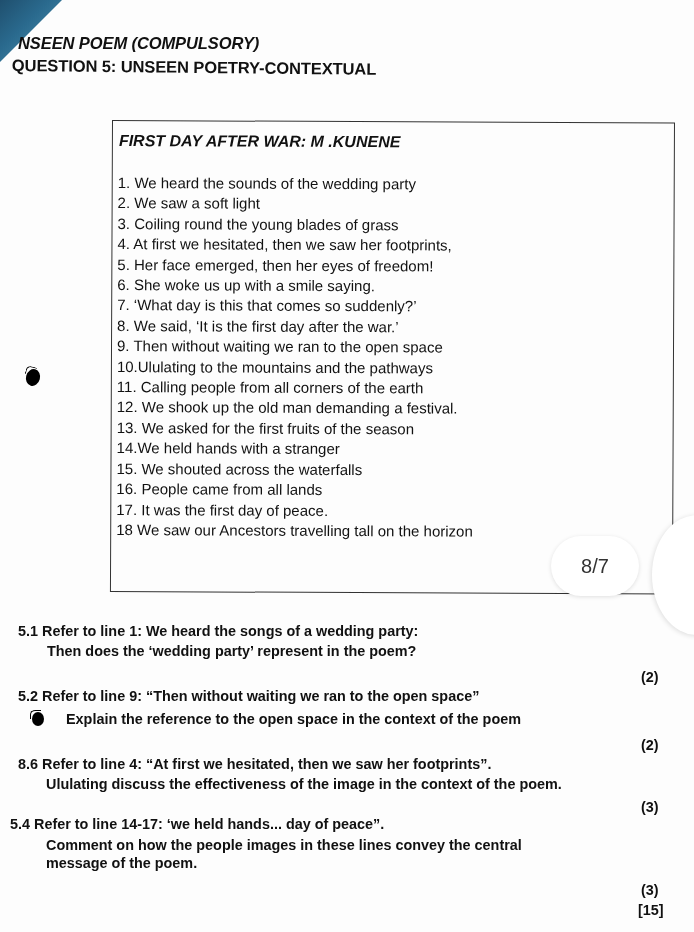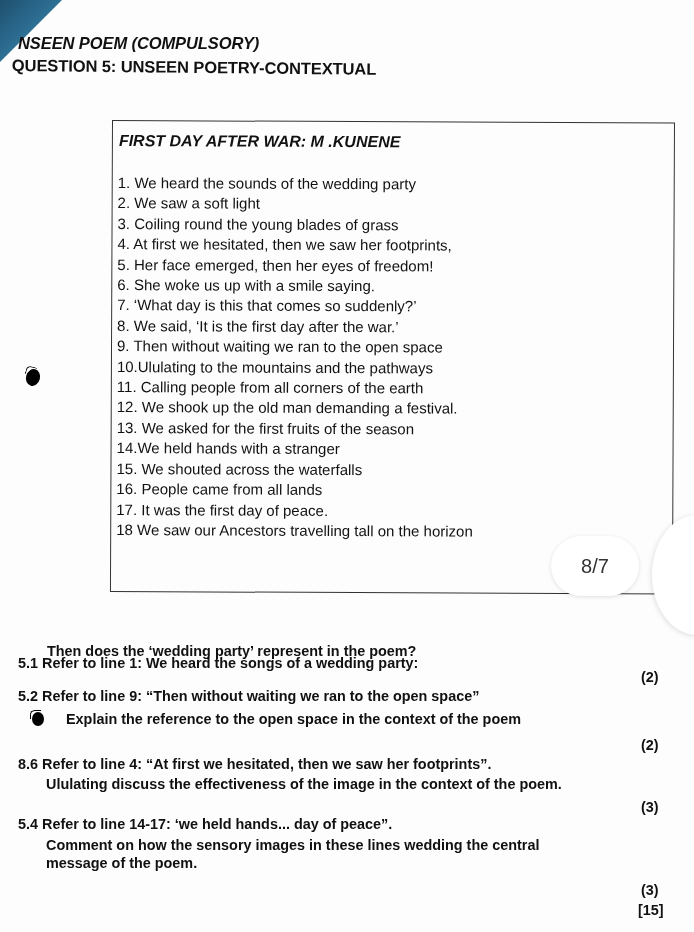--- a/index.html
+++ b/index.html
@@ -98,31 +98,31 @@
   </ul>
 </div>
 
 <div class="side-bubble"></div>
 <div class="page-counter">8/7</div>
 
 <div class="ink-blob blob1"></div>
 <div class="ink-blob blob2"></div>
 
 <div class="questions">
-  <div class="q-line" style="left:18px; top:623px;margin-top:32px;">5.1 Refer to line 1: We heard the songs of a wedding party:</div>
+  <div class="q-line" style="left:18px; top:623px;">5.1 Refer to line 1: We heard the songs of a wedding party:</div>
   <div class="q-line" style="left:47px; top:643px;">Then does the ‘wedding party’ represent in the poem?</div>
   <div class="marks" style="left:641px; top:669px;">(2)</div>
 
   <div class="q-line" style="left:18px; top:688px;">5.2 Refer to line 9: “Then without waiting we ran to the open space”</div>
   <div class="q-line" style="left:46px; top:711px;margin-left:20px;">Explain the reference to the open space in the context of the poem</div>
   <div class="marks" style="left:641px; top:737px;">(2)</div>
 
   <div class="q-line" style="left:18px; top:756px;">8.6 Refer to line 4: “At first we hesitated, then we saw her footprints”.</div>
   <div class="q-line" style="left:46px; top:776px;">Ululating discuss the effectiveness of the image in the context of the poem.</div>
   <div class="marks" style="left:641px; top:799px;">(3)</div>
 
-  <div class="q-line" style="left:18px; top:816px;text-align:center;">5.4 Refer to line 14-17: ‘we held hands... day of peace”.</div>
-  <div class="q-line" style="left:46px; top:837px;">Comment on how the sensory images in these lines wedding the central</div>
+  <div class="q-line" style="left:10px; top:816px;text-align:center;">5.4 Refer to line 14-17: ‘we held hands... day of peace”.</div>
+  <div class="q-line" style="left:46px; top:837px;">Comment on how the people images in these lines convey the central</div>
   <div class="q-line" style="left:46px; top:855px;">message of the poem.</div>
   <div class="marks" style="left:641px; top:882px;">(3)</div>
 
   <div class="marks" style="left:638px; top:902px;">[15]</div>
 </div>
 
 </body></html>

